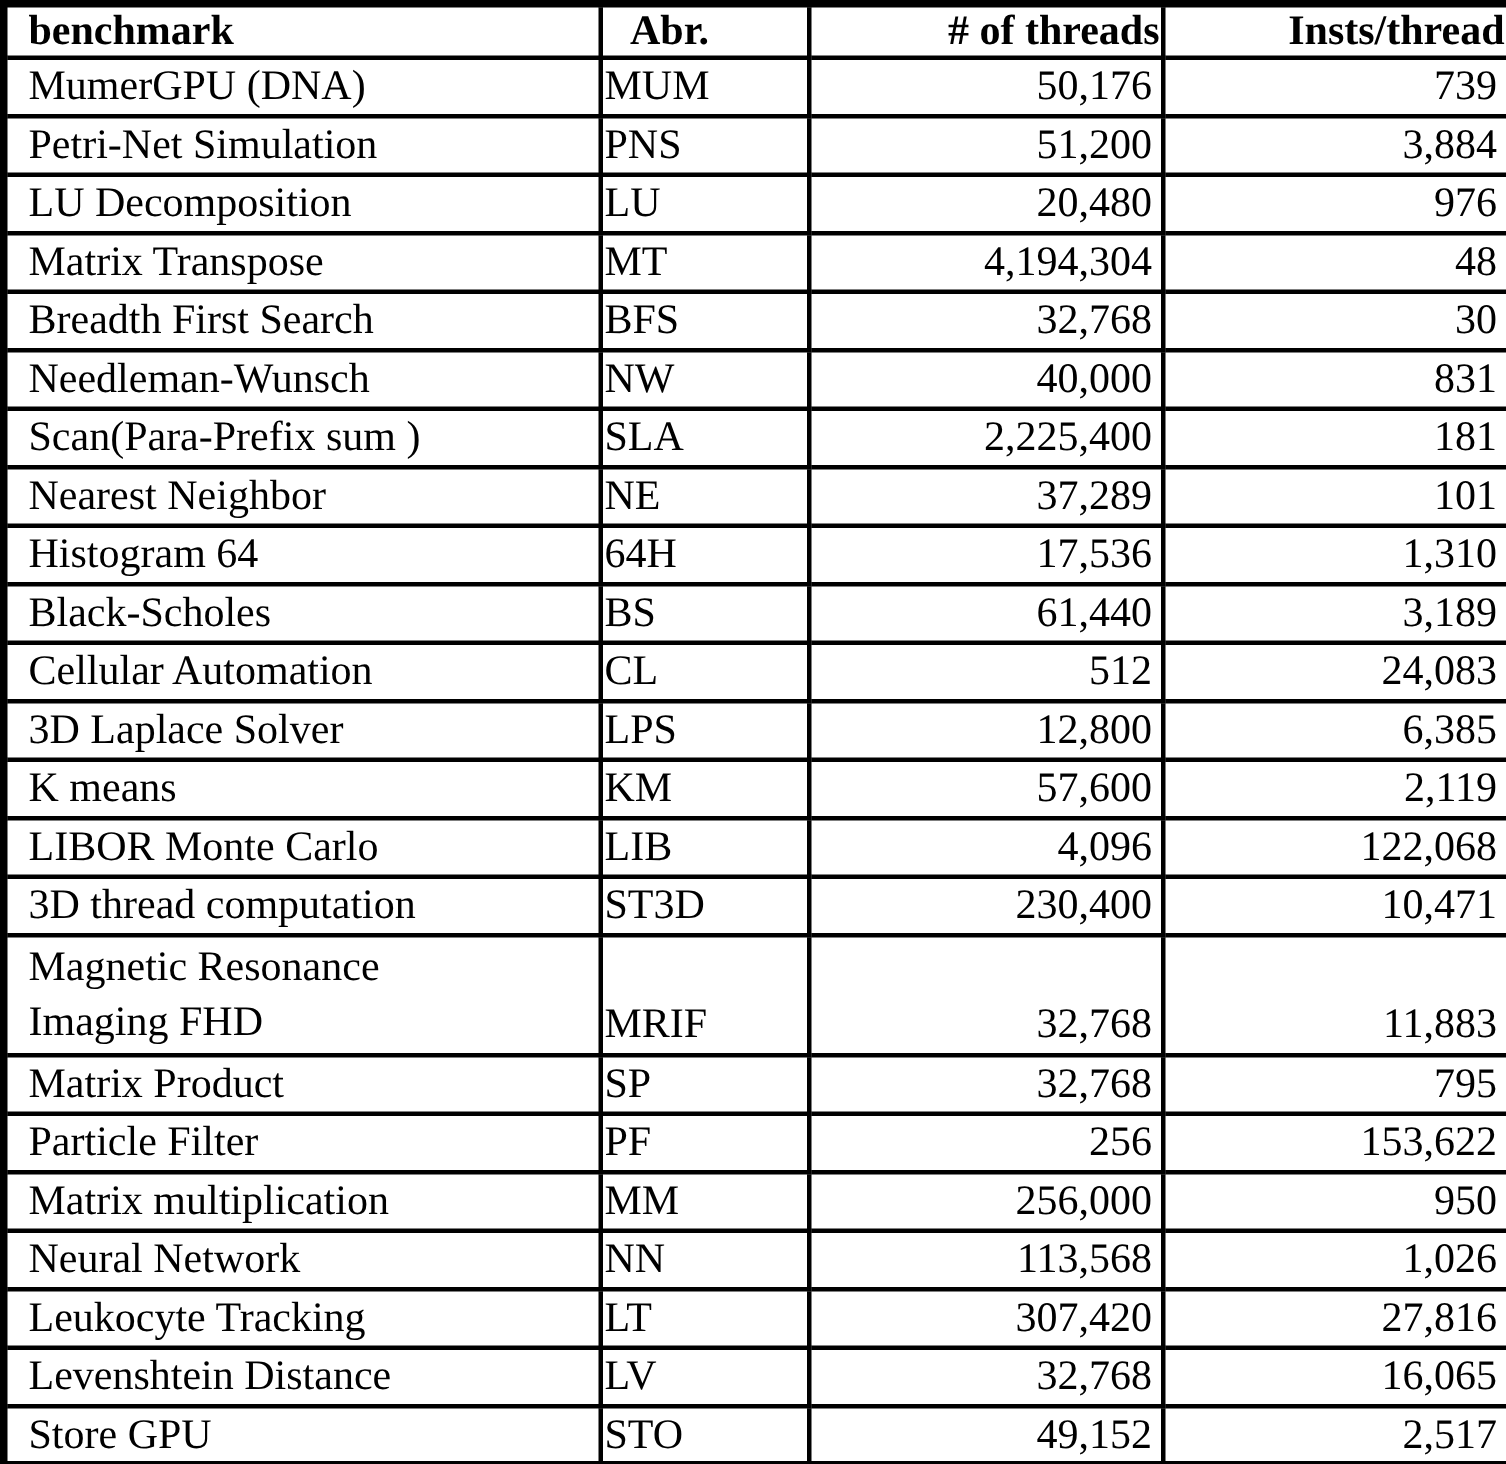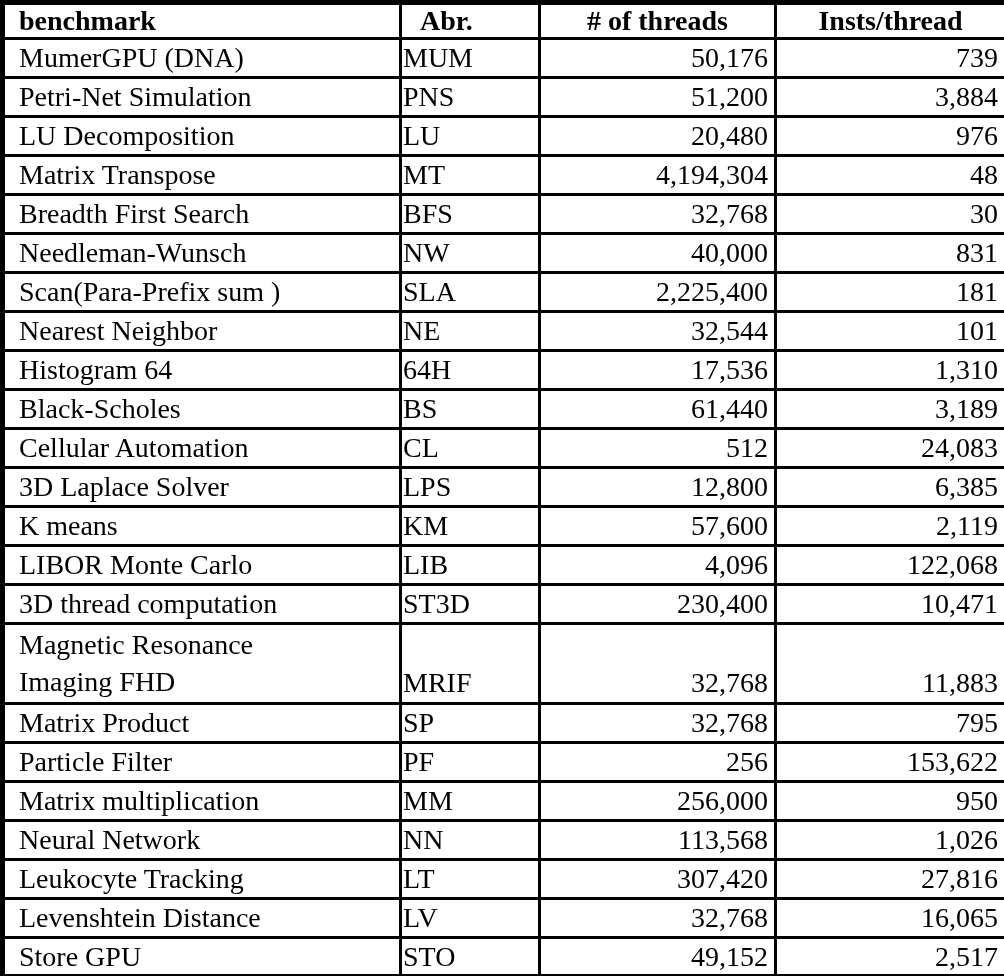--- a/index.html
+++ b/index.html
@@ -35,21 +35,21 @@
     overflow: hidden;
     white-space: nowrap;
   }
   thead tr { height: 34px; }
   tbody tr { height: 39px; }
   tbody tr.tall { height: 79px; }
 
   th { font-weight: bold; }
   th.h-benchmark { text-align: left;  padding-left: 14px; }
   th.h-abr       { text-align: left;  padding-left: 18px; }
-  th.h-num       { text-align: center; }
+  th.h-num       { text-align: right; }
 
   td.c-benchmark { text-align: left;  padding-left: 14px; vertical-align: middle; }
   td.c-abr       { text-align: left;  vertical-align: middle; }
   td.c-num       { text-align: right; padding-right: 6px; vertical-align: middle; }
 
   tbody tr.tall td { vertical-align: bottom; padding-bottom: 4px; }
   tbody tr.tall td.c-benchmark {
     white-space: pre-line;
     line-height: 37px;
     padding-bottom: 2px;
@@ -112,21 +112,21 @@
       </tr>
       <tr>
         <td class="c-benchmark">Scan(Para-Prefix sum )</td>
         <td class="c-abr">SLA</td>
         <td class="c-num">2,225,400</td>
         <td class="c-num">181</td>
       </tr>
       <tr>
         <td class="c-benchmark">Nearest Neighbor</td>
         <td class="c-abr">NE</td>
-        <td class="c-num">32,544</td>
+        <td class="c-num">37,289</td>
         <td class="c-num">101</td>
       </tr>
       <tr>
         <td class="c-benchmark">Histogram 64</td>
         <td class="c-abr">64H</td>
         <td class="c-num">17,536</td>
         <td class="c-num">1,310</td>
       </tr>
       <tr>
         <td class="c-benchmark">Black-Scholes</td>

